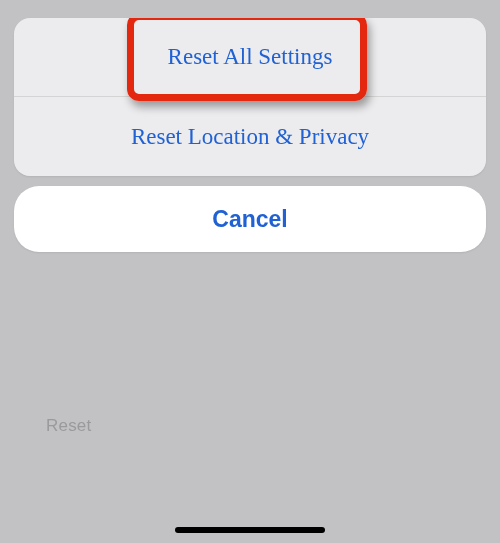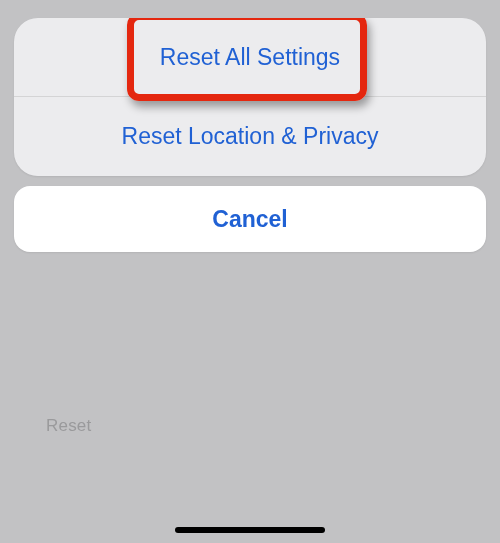--- a/index.html
+++ b/index.html
@@ -29,42 +29,43 @@
       left: 14px;
       right: 14px;
       bottom: 20px;
       top: 18px;
       display: flex;
       flex-direction: column;
       gap: 10px;
     }
     .action-list {
       background: rgba(237,237,240,0.97);
-      border-radius: 24px;
+      border-radius: 16px;
       overflow: hidden;
       box-shadow: 0 1px 2px rgba(0,0,0,0.08);
+      font-family: Liberation Serif, serif;
     }
     .action-item {
       height: 79px;
       display: flex;
       align-items: center;
       justify-content: center;
       color: #2061d4;
       font-size: 23px;
       font-weight: 400;
       border-bottom: 1px solid rgba(0,0,0,0.10);
       cursor: pointer;
       position: relative;
     }
     .action-item:last-child {
       border-bottom: none;
     }
     .cancel-sheet {
       background: #ffffff;
-      border-radius: 16px;
+      border-radius: 25px;
       height: 66px;
       display: flex;
       align-items: center;
       justify-content: center;
       color: #2061d4;
       font-size: 23px;
       font-weight: 600;
       cursor: pointer;
       box-shadow: 0 1px 2px rgba(0,0,0,0.08);
     }

